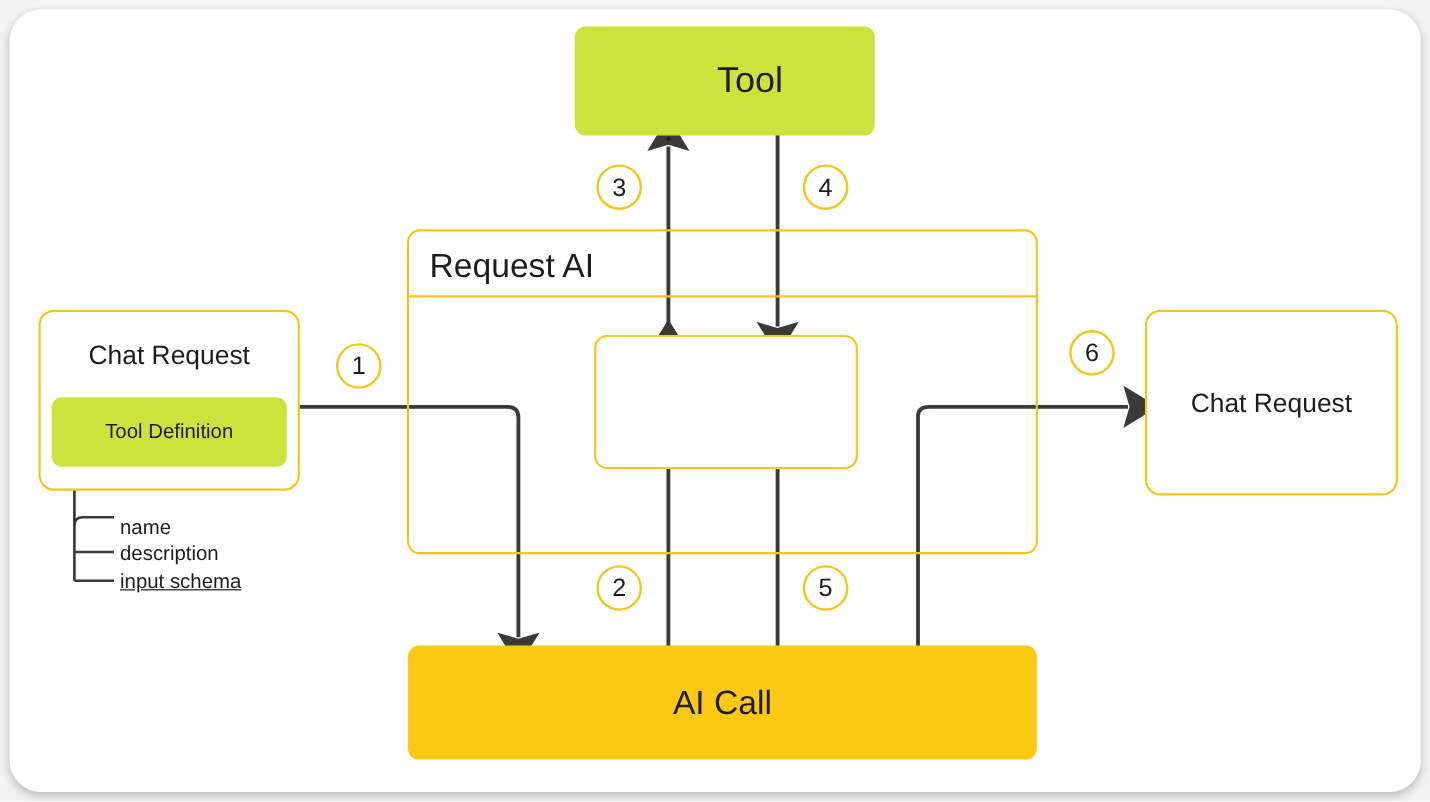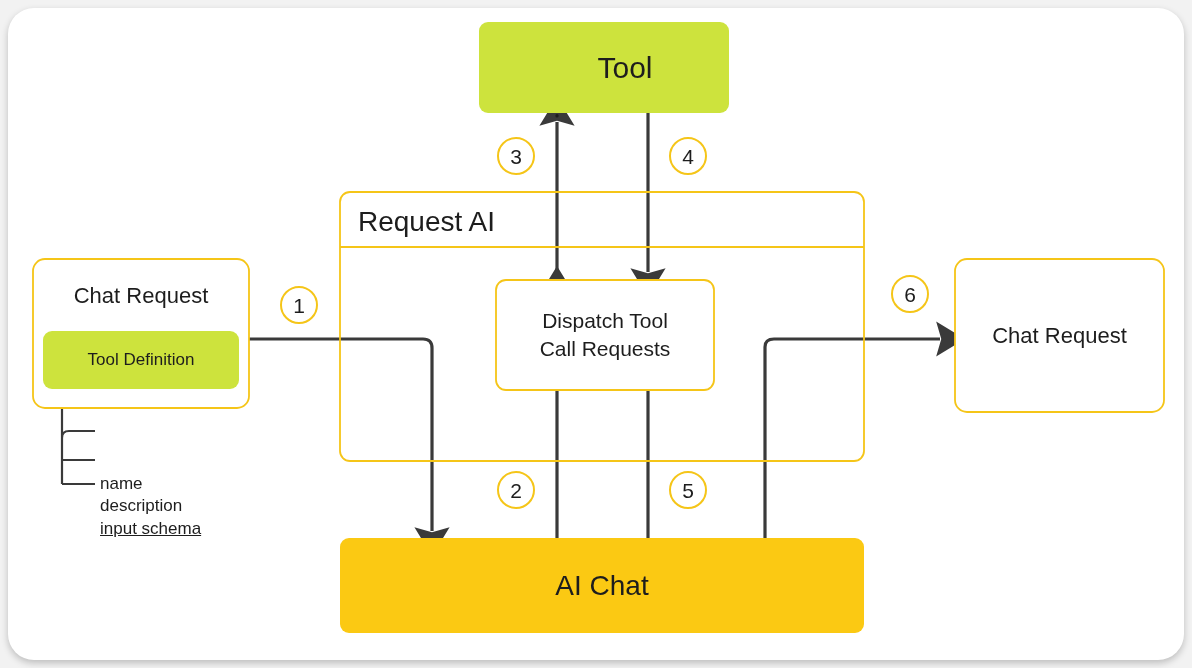--- a/index.html
+++ b/index.html
@@ -57,21 +57,20 @@
     display: flex;
     align-items: center;
     justify-content: center;
     line-height: 1;
   }
   .branch-text {
     position: absolute;
     font-size: 17px;
     color: #1d1d1d;
     white-space: nowrap;
-    margin-top: 44px;
   }
 </style>
 </head>
 <body>
 
 <div id="canvas">
   <div id="card"></div>
 
   <svg class="layer" viewBox="0 0 1192 668">
     <defs>
@@ -125,26 +124,24 @@
   </svg>
 
   <div class="node-label" style="left:480px; top:22px; width:290px; height:91px; font-size:30px;">Tool</div>
 
   <div class="node-label" style="left:358px; top:200px; width:220px; height:44px; font-size:28px; justify-content:flex-start;">Request AI</div>
 
   <div class="node-label" style="left:33px; top:275px; width:216px; height:42px; font-size:22px;">Chat Request</div>
 
   <div class="node-label" style="left:43px; top:331px; width:196px; height:58px; font-size:17px;text-align:right;">Tool Definition</div>
 
-  <div class="node-label" style="left:496px; top:280px; width:218px; height:110px; font-size:21px; line-height:1.35;">Dispatch Tool
-Call Requests</div>
 
   <div class="node-label" style="left:955px; top:259px; width:209px; height:153px; font-size:22px;">Chat Request</div>
 
-  <div class="node-label" style="left:340px; top:538px; width:524px; height:95px; font-size:28px;">AI Chat</div>
+  <div class="node-label" style="left:340px; top:538px; width:524px; height:95px; font-size:28px;">AI Call</div>
 
   <div class="branch-text" style="left:100px; top:430px;">name</div>
   <div class="branch-text" style="left:100px; top:452px;text-align:center;">description</div>
   <div class="branch-text" style="left:100px; top:475px;text-decoration:underline;">input schema</div>
 
   <div class="num-badge" style="left:280px; top:286px;">1</div>
   <div class="num-badge" style="left:497px; top:471px;">2</div>
   <div class="num-badge" style="left:497px; top:137px;">3</div>
   <div class="num-badge" style="left:669px; top:137px;">4</div>
   <div class="num-badge" style="left:669px; top:471px;">5</div>

